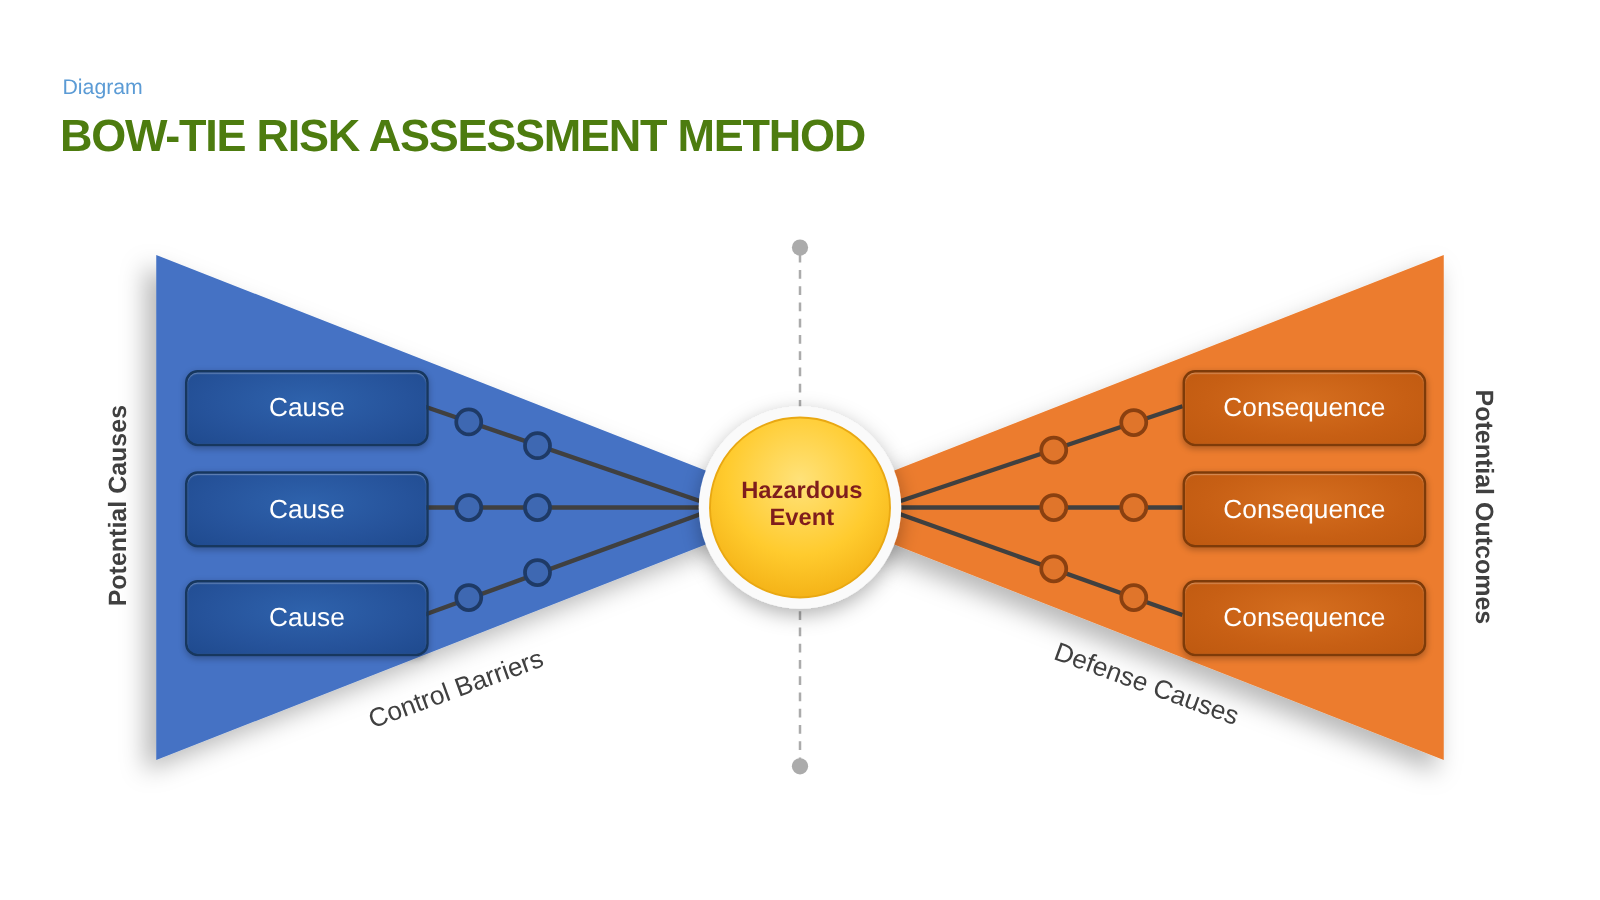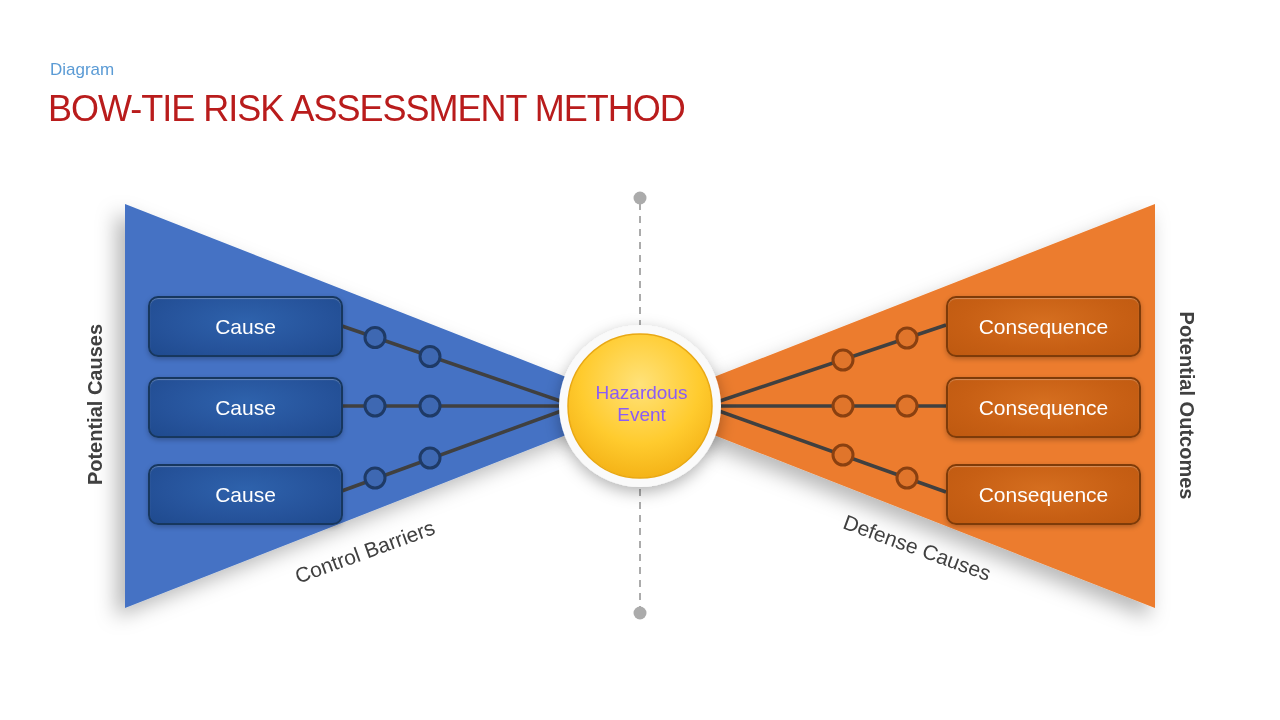--- a/index.html
+++ b/index.html
@@ -12,21 +12,21 @@
   }
   .abs { position: absolute; }
   #scene-svg { position: absolute; left: 0; top: 0; }
 
   .eyebrow {
     left: 50px; top: 60px;
     font-size: 17px; color: #5B9BD5;
   }
   .page-title {
     left: 48px; top: 88px;
-    font-size: 36px; font-weight: normal; color: #b91c1c;
+    font-size: 36px; font-weight: bold; color: #4d7c0f;
     letter-spacing: -1px; white-space: nowrap;
   }
 
   .side-label {
     font-size: 20px; font-weight: bold; color: #404040;
     text-align: center; white-space: nowrap;
   }
   .side-label.left  { width: 220px; left: -15px;  top: 393px; transform: rotate(-90deg); }
   .side-label.right { width: 240px; left: 1066px; top: 394px; transform: rotate(90deg); }
 
@@ -53,21 +53,21 @@
   .cons-box {
     left: 946px;
     border: 2.5px solid #7E3B09;
     background: radial-gradient(ellipse at 50% 40%, #D56E1F 0%, #C75F14 60%, #BE5910 100%);
   }
   .row1 { top: 296px; } .row2 { top: 377px; } .row3 { top: 464px; }
 
   .center-label {
     left: 570px; top: 382px; width: 143px;
     text-align: center;
-    font-size: 19px; font-weight: normal; color: #8b5cf6;
+    font-size: 19px; font-weight: bold; color: #7f1d1d;
     line-height: 1.15;
   }
 </style>
 </head>
 <body>
 
 <svg id="scene-svg" width="1280" height="720" viewBox="0 0 1280 720">
   <defs>
     <radialGradient id="yellowGrad" cx="50%" cy="35%" r="75%">
       <stop offset="0%" stop-color="#FFE27A"></stop>

